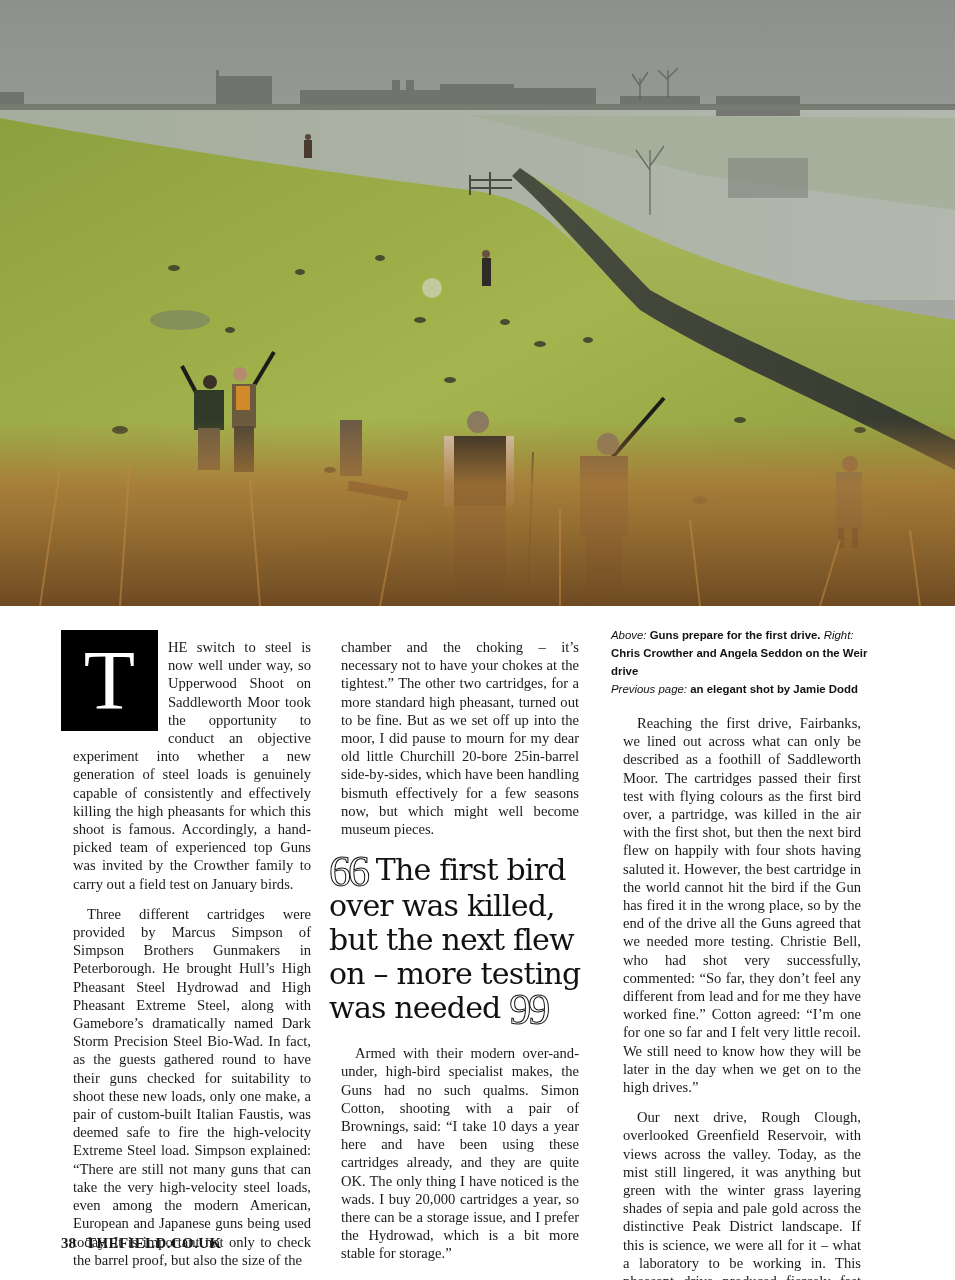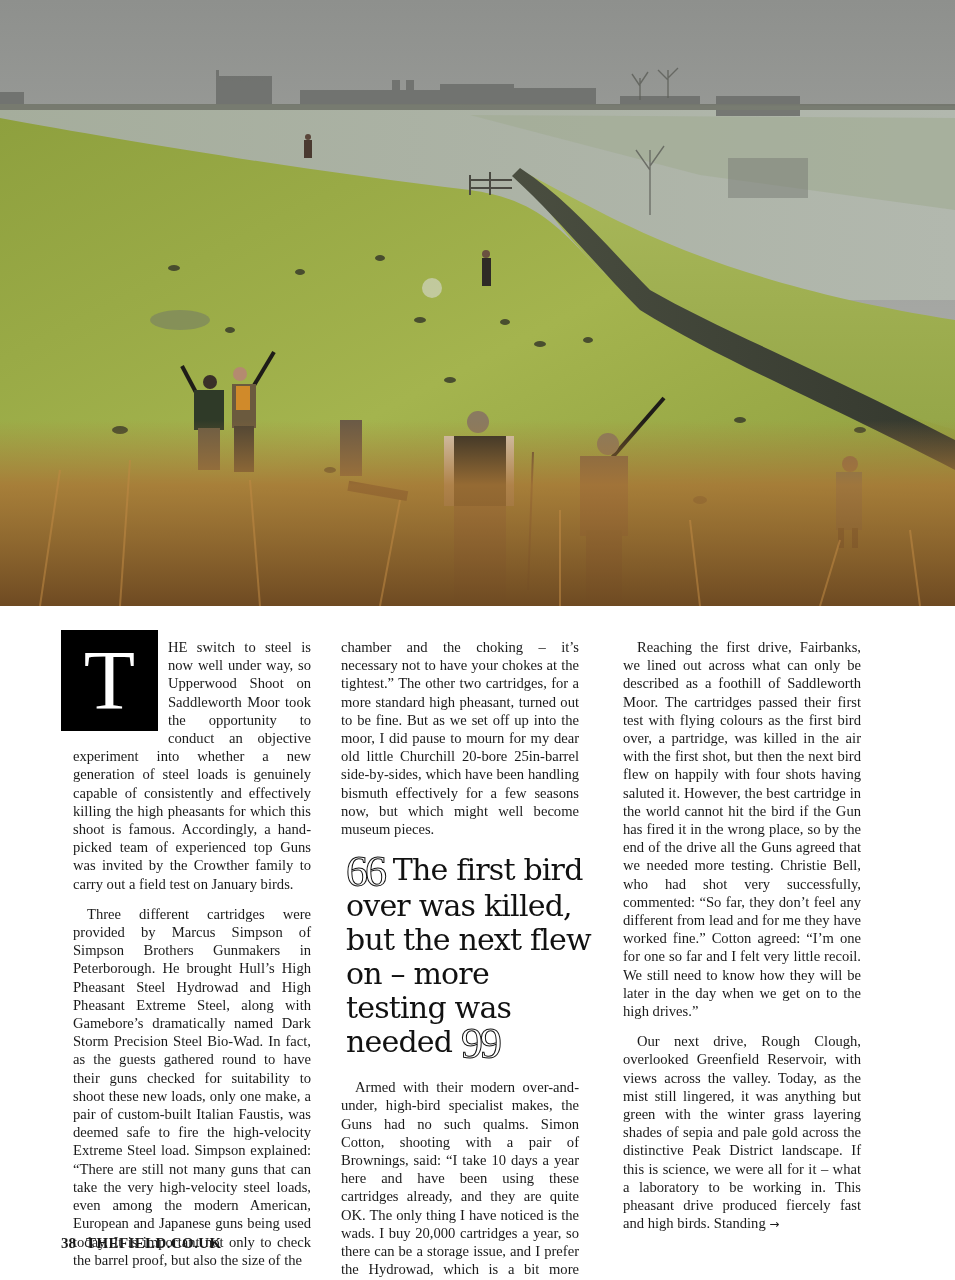--- a/index.html
+++ b/index.html
@@ -12,21 +12,21 @@
   
   .col { position:absolute; top:626px; width:262px; font-family:"Liberation Serif", serif; font-size:14.6px; line-height:18.2px; text-align:justify; hyphens:auto; }
   #col1 { left:61px; }
   #col2 { left:329px; }
   #col3 { left:611px; }
   .col p { margin:12px; text-indent:14px; }
   .col p.first { text-indent:0; }
 
   .dropcap { float:left; width:97px; height:101px; background:#000; color:#fff; margin:4px 10px 2px 0; display:flex; align-items:center; justify-content:center; font-family:"Liberation Serif", serif; font-size:84px; line-height:1; }
 
-  .pullquote { margin:15px 0 17px 17px; font-family:"DejaVu Serif", serif; font-size:30px; line-height:34px; letter-spacing:-0.8px; text-align:left; color:#111; }
+  .pullquote { margin:15px 0 17px 0; font-family:"DejaVu Serif", serif; font-size:30px; line-height:34px; letter-spacing:-0.8px; text-align:left; color:#111; }
   .pullquote .q { font-family:"Liberation Serif", serif; font-size:44px; color:#fff; -webkit-text-stroke:1px #111; vertical-align:-6px; letter-spacing:-3px; }
 
   .caption { font-family:"Liberation Sans", sans-serif; font-size:11.4px; line-height:18px; color:#111; text-align:left; margin-bottom:16px; }
   .caption i { font-weight:normal; }
   .caption b { font-weight:bold; }
 
   #folio { position:absolute; left:61px; top:1234px; font-family:"Liberation Serif", serif; }
   #folio .pg { font-weight:bold; font-size:15px; }
   #folio .site { font-family:Liberation Serif, serif; font-size:15px; font-weight:bold; letter-spacing:0.4px; margin-left:6px; }
   .arrow { font-family:"DejaVu Sans", sans-serif; font-size:12px; }
@@ -197,20 +197,28 @@
   <p class="first">chamber and the choking – it’s necessary not to have your chokes at the tightest.” The other two cartridges, for a more standard high pheasant, turned out to be fine. But as we set off up into the moor, I did pause to mourn for my dear old little Churchill 20-bore 25in-barrel side-by-sides, which have been handling bismuth effectively for a few seasons now, but which might well become museum pieces.</p>
   <div class="pullquote">
     <span class="q">66</span>
     <span>The first bird over was killed, but the next flew on – more testing was needed</span>
     <span class="q">99</span>
   </div>
   <p>Armed with their modern over-and-under, high-bird specialist makes, the Guns had no such qualms. Simon Cotton, shooting with a pair of Brownings, said: “I take 10 days a year here and have been using these cartridges already, and they are quite OK. The only thing I have noticed is the wads. I buy 20,000 cartridges a year, so there can be a storage issue, and I prefer the Hydrowad, which is a bit more stable for storage.”</p>
 </div>
 
 <div class="col" id="col3">
+  <div class="caption">
+    <i>Above:</i>
+    <b>Guns prepare for the first drive.</b>
+    <i>Right:</i>
+    <b>Chris Crowther and Angela Seddon on the Weir drive</b><br>
+    <i>Previous page:</i>
+    <b>an elegant shot by Jamie Dodd</b>
+  </div>
   <p>Reaching the first drive, Fairbanks, we lined out across what can only be described as a foothill of Saddleworth Moor. The cartridges passed their first test with flying colours as the first bird over, a partridge, was killed in the air with the first shot, but then the next bird flew on happily with four shots having saluted it. However, the best cartridge in the world cannot hit the bird if the Gun has fired it in the wrong place, so by the end of the drive all the Guns agreed that we needed more testing. Christie Bell, who had shot very successfully, commented: “So far, they don’t feel any different from lead and for me they have worked fine.” Cotton agreed: “I’m one for one so far and I felt very little recoil. We still need to know how they will be later in the day when we get on to the high drives.”</p>
   <p><span>Our next drive, Rough Clough, overlooked Greenfield Reservoir, with views across the valley. Today, as the mist still lingered, it was anything but green with the winter grass layering shades of sepia and pale gold across the distinctive Peak District landscape. If this is science, we were all for it – what a laboratory to be working in. This pheasant drive produced fiercely fast and high birds. Standing</span> <span class="arrow">→</span></p>
 </div>
 
 <div id="folio">
   <span class="pg">38</span>
   <span class="site">THEFIELD.CO.UK</span>
 </div>
 
 </body></html>

